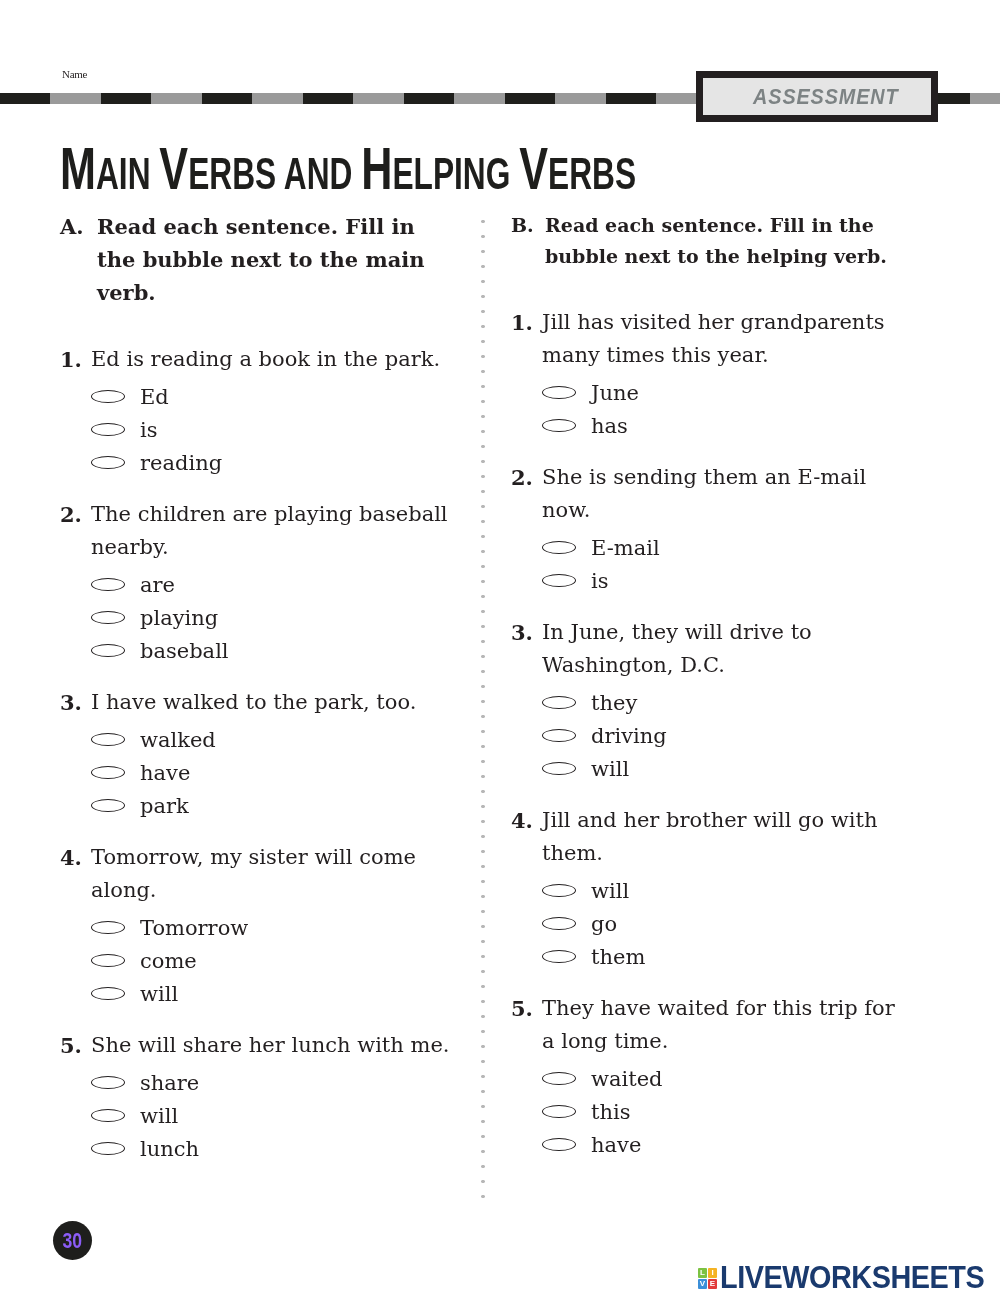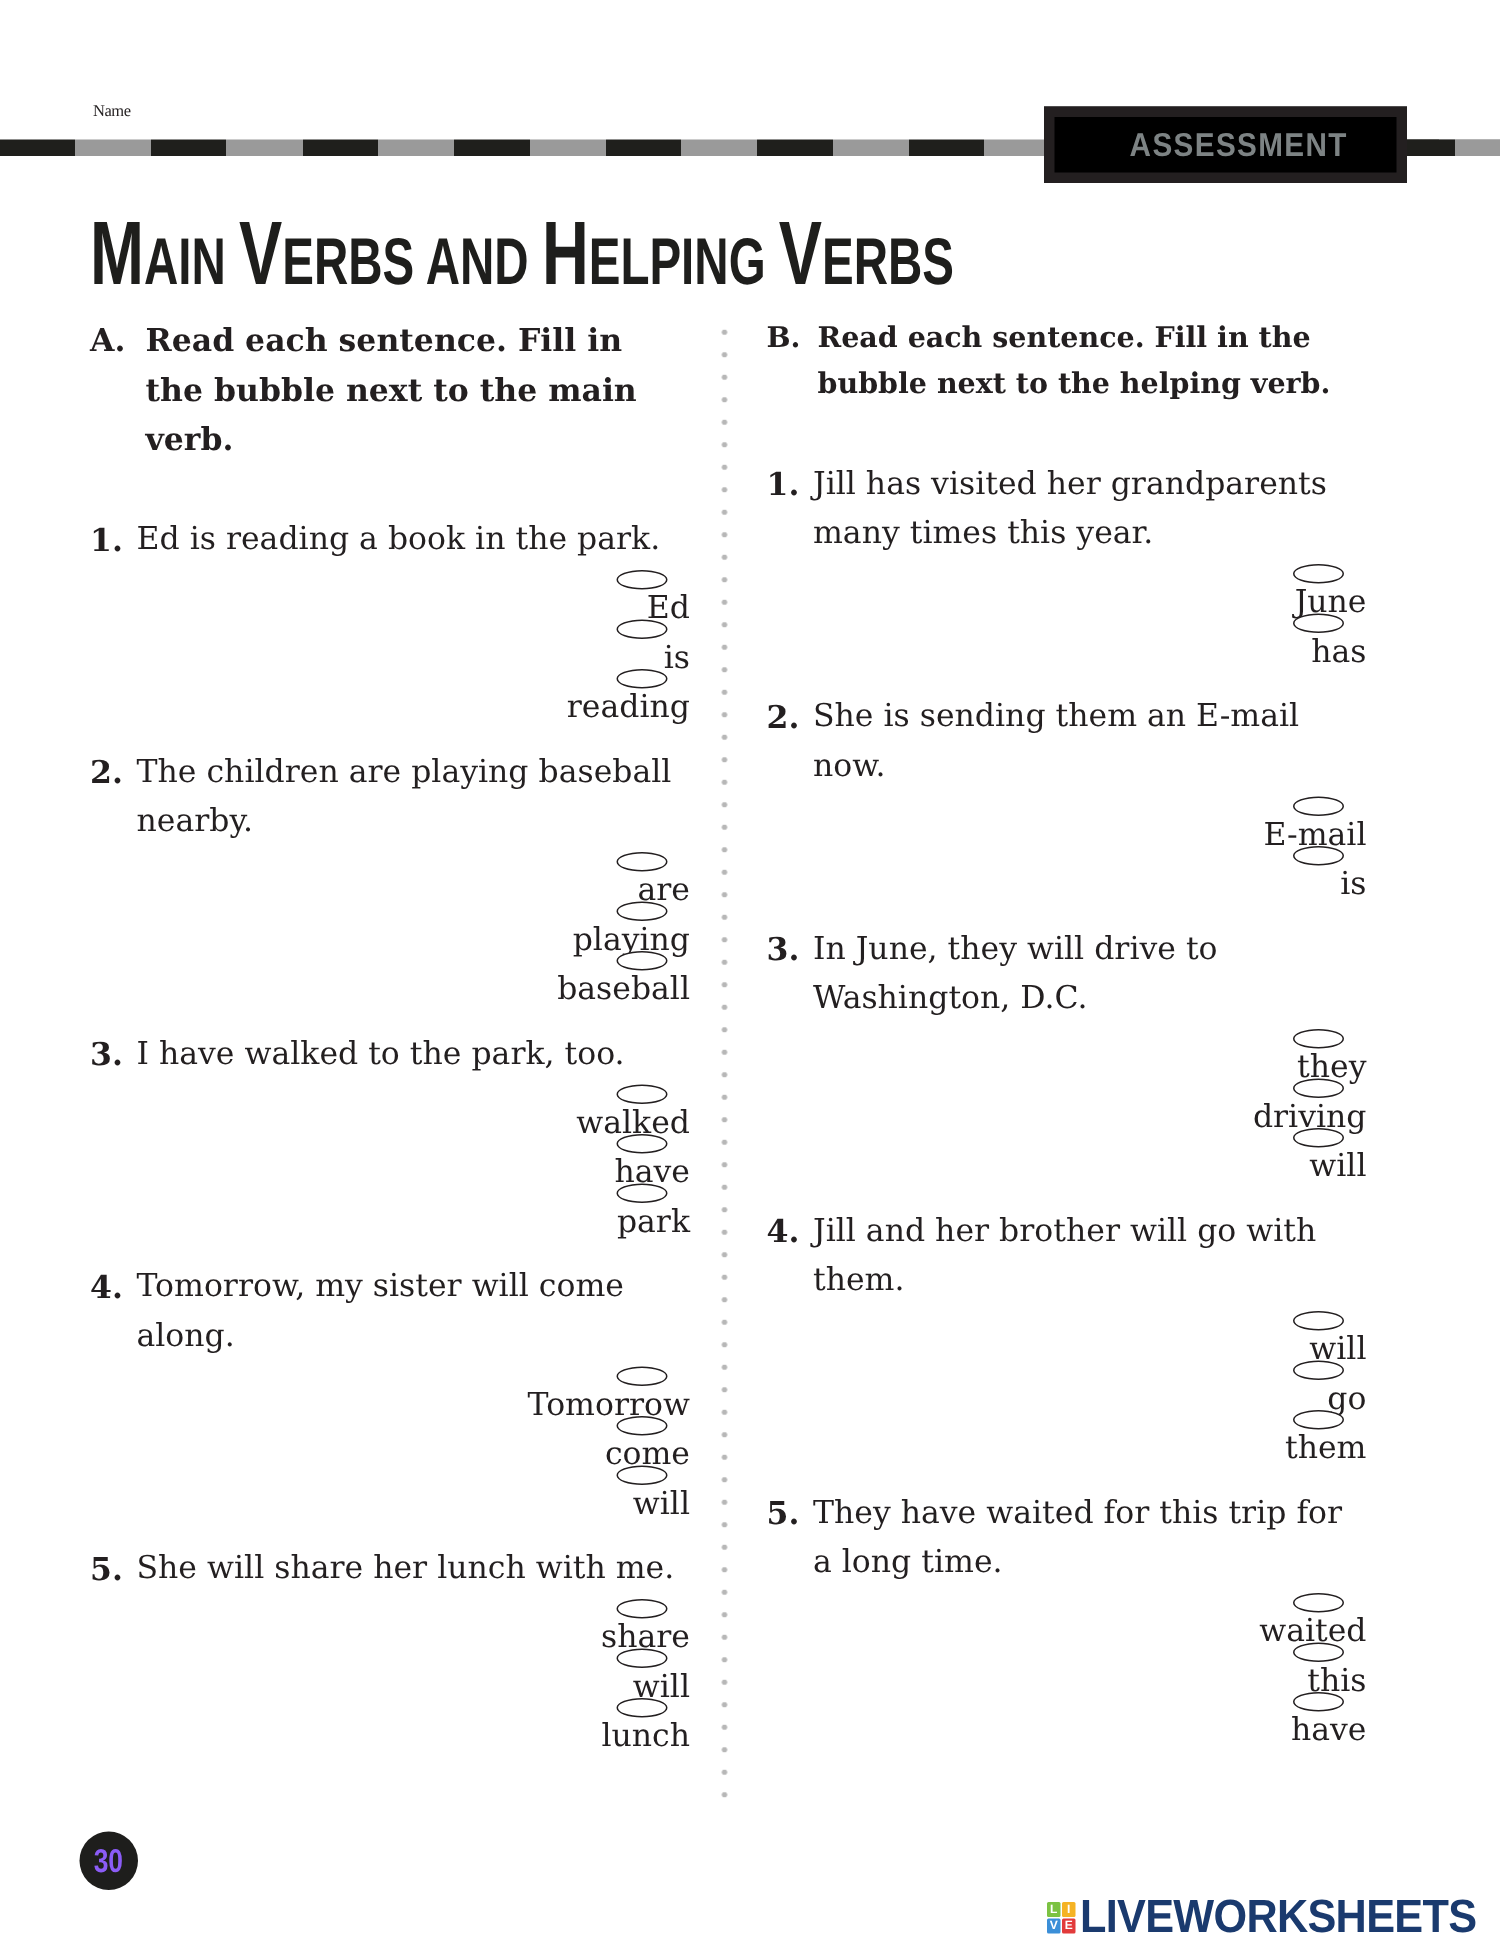--- a/index.html
+++ b/index.html
@@ -6,22 +6,22 @@
   html, body { width: 1000px; height: 1295px; background: #ffffff; overflow: hidden; }
   body { position: relative; font-family: "DejaVu Serif", serif; color: #231f20; }
 
   .name-label { position: absolute; left: 62px; top: 68px; font-family: Liberation Serif, serif; font-size: 11px; color: #231f20; letter-spacing: -0.3px; }
 
   .dash-bar { position: absolute; left: 0; top: 93px; width: 1000px; height: 11px;
     background: repeating-linear-gradient(90deg, #1f1f1c 0px, #1f1f1c 50px, #9a9a9a 50px, #9a9a9a 101px); }
   .dash-bar.right { left: 936px; width: 64px;
     background: linear-gradient(90deg, #1f1f1c 0px, #1f1f1c 34px, #9a9a9a 34px, #9a9a9a 64px); }
 
-  .assess-box { position: absolute; left: 696px; top: 71px; width: 242px; height: 51px; background: #000000;
-    border: 7px solid #231f20; display: flex; align-items: center; justify-content: center; }
+  .assess-box { position: absolute; left: 696px; top: 71px; width: 242px; height: 51px; background: #e5e5e5;
+    border: 7px solid #231f20; display: flex; align-items: center; justify-content: center; font-style: italic; }
   .assess-text { font-family: "Liberation Sans", sans-serif; font-weight: bold; font-size: 22px; color: #7d8384;
     letter-spacing: 1px; transform: scaleX(0.9); padding-left: 20px; }
 
   .page-title { position: absolute; left: 60px; top: 134px; font-family: "Liberation Sans", sans-serif; font-weight: bold;
     color: #1e1e1c; white-space: nowrap; transform-origin: left top; transform: scaleX(0.72); letter-spacing: 0px; }
   .page-title .big { font-size: 60px; }
   .page-title .small { font-size: 44px; }
 
   .divider { position: absolute; left: 481px; top: 214px; height: 992px; width: 4px;
     background: radial-gradient(circle, #b7b7b7 1.6px, transparent 2px) 0 0 / 4px 15px repeat-y; }
@@ -34,21 +34,21 @@
   .col-b .directions { font-size: 19px; line-height: 31px; margin-bottom: 34px; }
   .dir-letter { width: 37px; flex: none; }
   .col-b .dir-letter { width: 34px; }
 
   .question { margin-bottom: 19px; }
   .q-row { display: flex; font-size: 21px; line-height: 33px; }
   .q-num { width: 31px; flex: none; font-weight: bold; }
   .q-text { flex: 1; }
 
   .options { margin-top: 4px; padding-left: 31px; }
-  .option { display: flex; align-items: flex-end; height: 33px; font-size: 21px; flex-direction: column; }
+  .option { display: flex; align-items: center; height: 33px; font-size: 21px; }
   .bubble { width: 34px; height: 13px; border: 1.4px solid #231f20; border-radius: 50%; margin-right: 15px; flex: none; background: #fff; cursor: pointer; }
 
   .page-num { position: absolute; left: 53px; top: 1221px; width: 39px; height: 39px; border-radius: 50%; background: #1e1e1c;
     color: #8b5cf6; font-family: "Liberation Sans", sans-serif; font-weight: bold; font-size: 22px;
     display: flex; align-items: center; justify-content: center; }
   .page-num span { transform: scaleX(0.8); display: inline-block; }
 
   .lw { position: absolute; left: 698px; top: 1260px; display: flex; align-items: center; }
   .lw-grid { display: grid; grid-template-columns: 9px 9px; grid-template-rows: 10px 10px; gap: 1px; margin-right: 3px; }
   .lw-grid div { font-family: "Liberation Sans", sans-serif; font-weight: bold; font-size: 8px; color: #fff; display: flex; align-items: center; justify-content: center; border-radius: 1px; }

